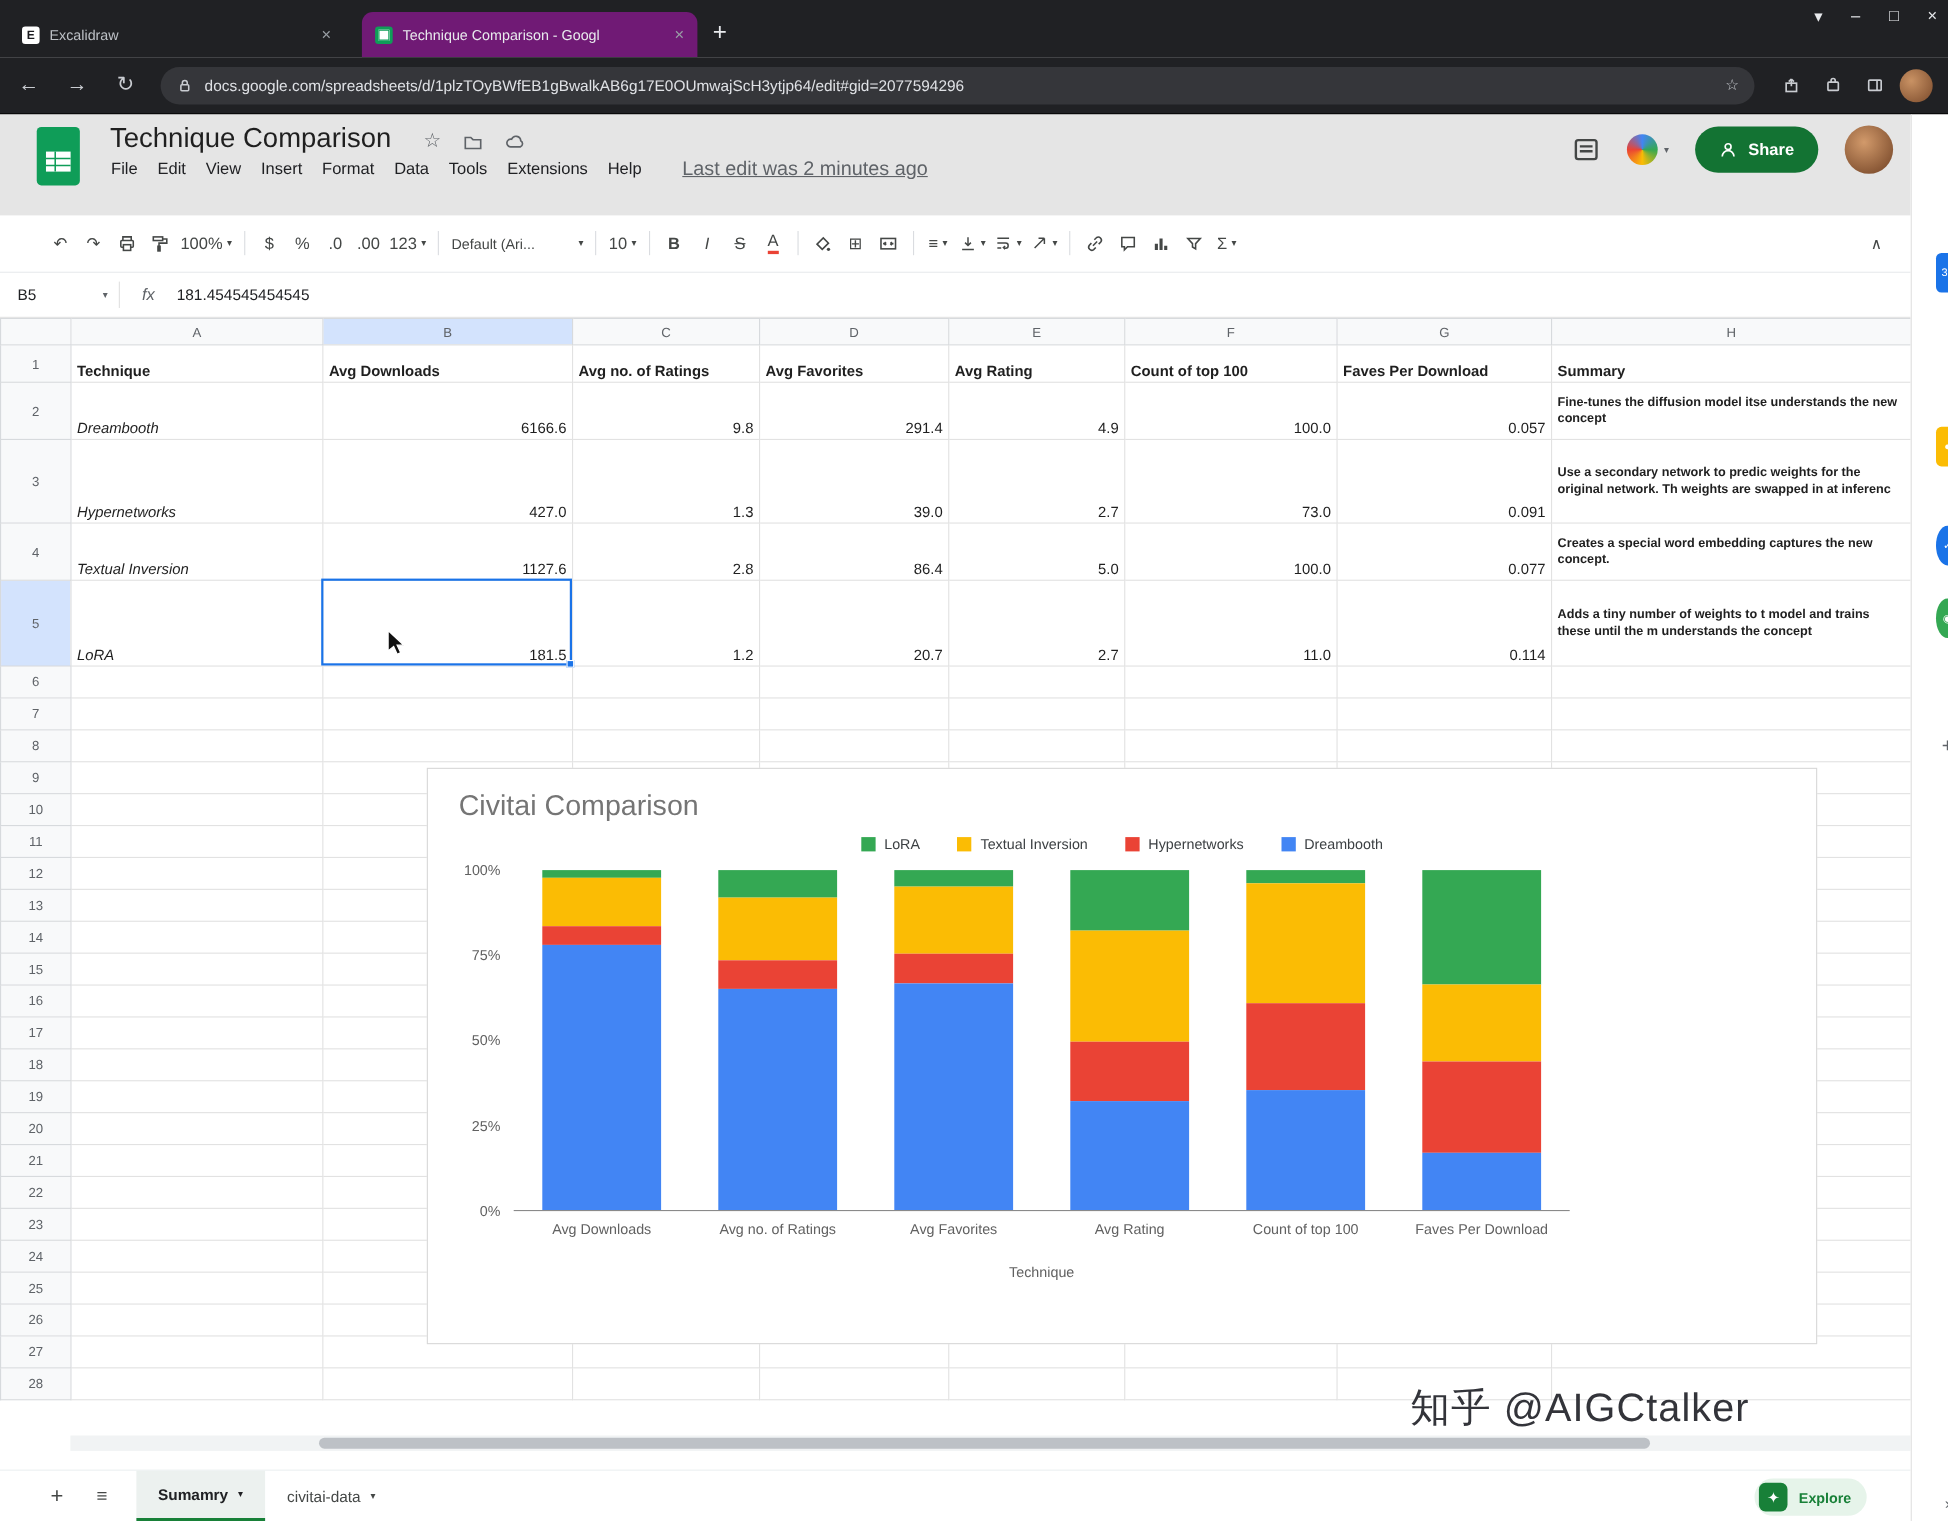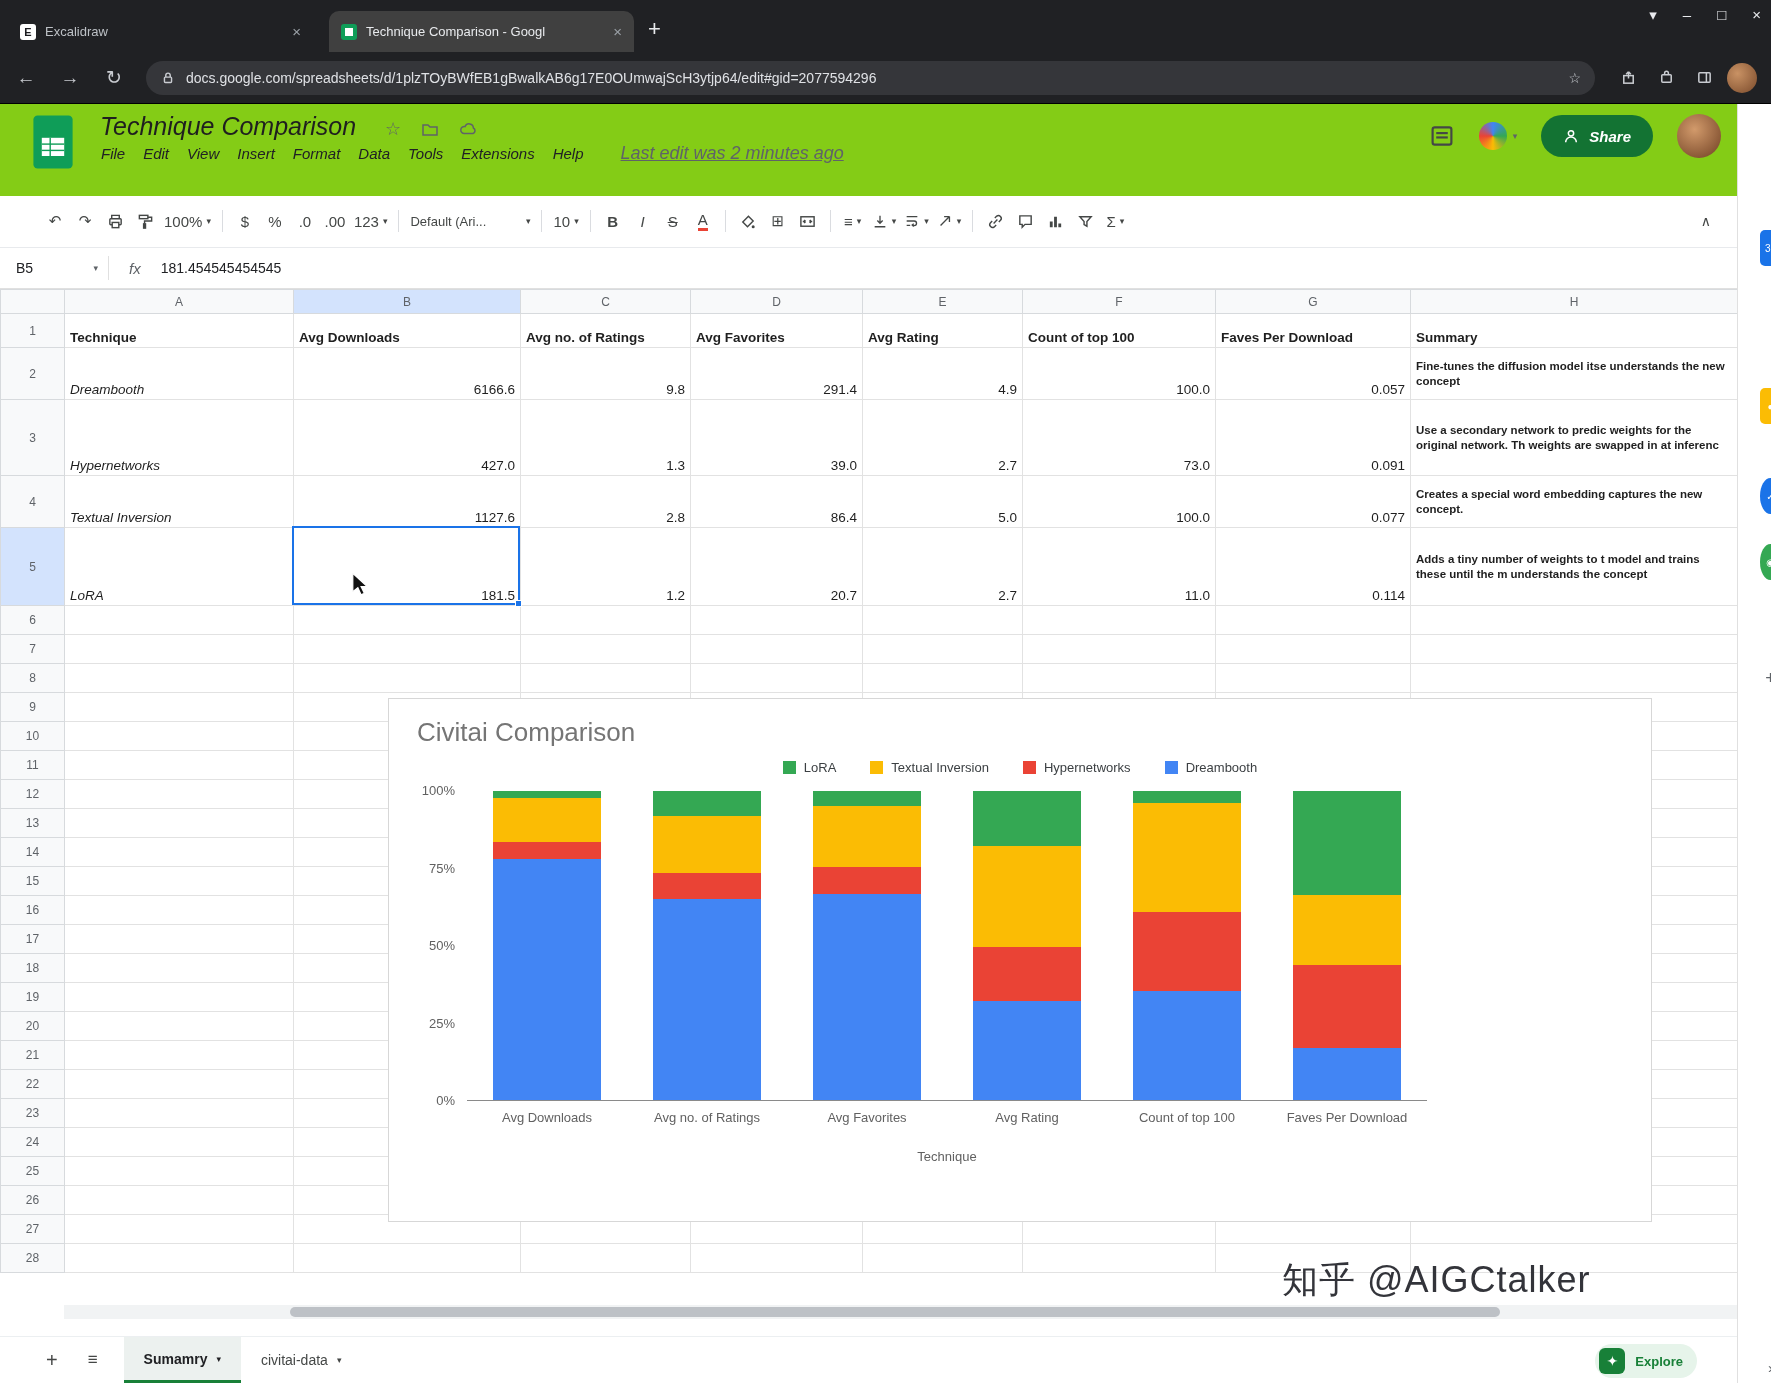--- a/index.html
+++ b/index.html
@@ -2,42 +2,42 @@
 <html><head>
 <meta charset="utf-8">
 <style>
   * { box-sizing: border-box; }
   body { margin:0; background:#fff; font-family:"Liberation Sans","DejaVu Sans",sans-serif; }
   .screen { position:relative; width:1771px; height:1383px; overflow:hidden; background:#fff; }
 
   
   .tabstrip { position:absolute; left:0; top:0; width:100%; height:52px; background:#202124; display:flex; align-items:flex-end; }
   .tab { height:41px; width:305px; display:flex; align-items:center; gap:9px; padding:0 10px 0 12px; border-radius:10px 10px 0 0; color:#bdc1c6; font-size:13px; margin-left:8px; }
-  .tab.active { background:#404040; color:#e8eaed;margin-left:16px; }
+  .tab.active { background:#701a75; color:#e8eaed;margin-left:16px; }
   .favicon { width:16px; height:16px; border-radius:3px; flex:0 0 16px; display:flex; align-items:center; justify-content:center; font-size:11px; font-weight:bold; }
   .fav-excalidraw { background:#fff; color:#1b1b1f; }
   .fav-sheets { background:#0f9d58; position:relative; }
   .fav-sheets::after { content:""; position:absolute; left:3px; top:3px; right:3px; bottom:3px; background:
      linear-gradient(#fff,#fff); box-shadow: inset 0 0 0 1px #0f9d58; }
   .tab-title { flex:1; overflow:hidden; white-space:nowrap; }
   .tab-close { color:#9aa0a6; font-size:15px; padding:0 2px; }
   .newtab { color:#e8eaed; font-size:22px; margin:0 0 10px 14px; }
   .win-controls { position:absolute; right:10px; top:6px; display:flex; gap:26px; color:#e8eaed; font-size:15px; }
 
   .addressbar { position:absolute; left:0; top:52px; width:100%; height:52px; background:#202124; display:flex; align-items:center; border-bottom:1px solid #000; }
   .nav-btn { width:36px; height:36px; display:flex; align-items:center; justify-content:center; color:#c9ccd1; font-size:19px; margin-left:8px; }
   .url-pill { flex:1; height:34px; background:#35363a; border-radius:17px; margin:0 18px 0 14px; display:flex; align-items:center; padding:0 14px; color:#dfe1e5; font-size:14px; gap:10px; }
   .url-text { flex:1; overflow:hidden; white-space:nowrap; }
   .ab-icon { width:30px; height:30px; display:flex; align-items:center; justify-content:center; color:#c9ccd1; font-size:17px; margin-right:8px; }
   .avatar-sm { width:30px; height:30px; border-radius:50%; background:radial-gradient(circle at 35% 35%, #c99264, #7a4a2b); margin-right:14px; }
 
   svg.ic { display:block; }
 
   
-  .app-header { position:absolute; left:0; top:104px; width:1737px; height:92px; background:#84cc16;font-style:italic; }
+  .app-header { position:absolute; left:0; top:104px; width:1737px; height:92px; background:#e5e5e5; }
   .sheets-logo { position:absolute; left:32px; top:10px; }
   .doc-title { position:absolute; left:100px; top:8px; font-size:25px; color:#1f1f1f; }
   .title-icons { position:absolute; left:385px; top:14px; display:flex; gap:20px; color:#5f6368; font-size:18px; align-items:center; }
   .menus { position:absolute; left:92px; top:38px; display:flex; align-items:center; font-size:15px; color:#202124; }
   .menu-item { padding:3px 9px; border-radius:4px; }
   .last-edit { margin-left:28px; color:#5f6368; font-size:18px; text-decoration:underline; }
   .hdr-right { position:absolute; right:16px; top:10px; display:flex; align-items:center; gap:24px; }
   .meet-wrap { display:flex; align-items:center; gap:6px; color:#5f6368; }
   .meet-circle { width:28px; height:28px; border-radius:50%; background:conic-gradient(#4285f4,#34a853,#fbbc04,#ea4335,#4285f4); }
   .share-btn { height:42px; background:#137333; border-radius:24px; color:#fff; font-size:15px; font-weight:bold; display:flex; align-items:center; gap:10px; padding:0 22px; }

